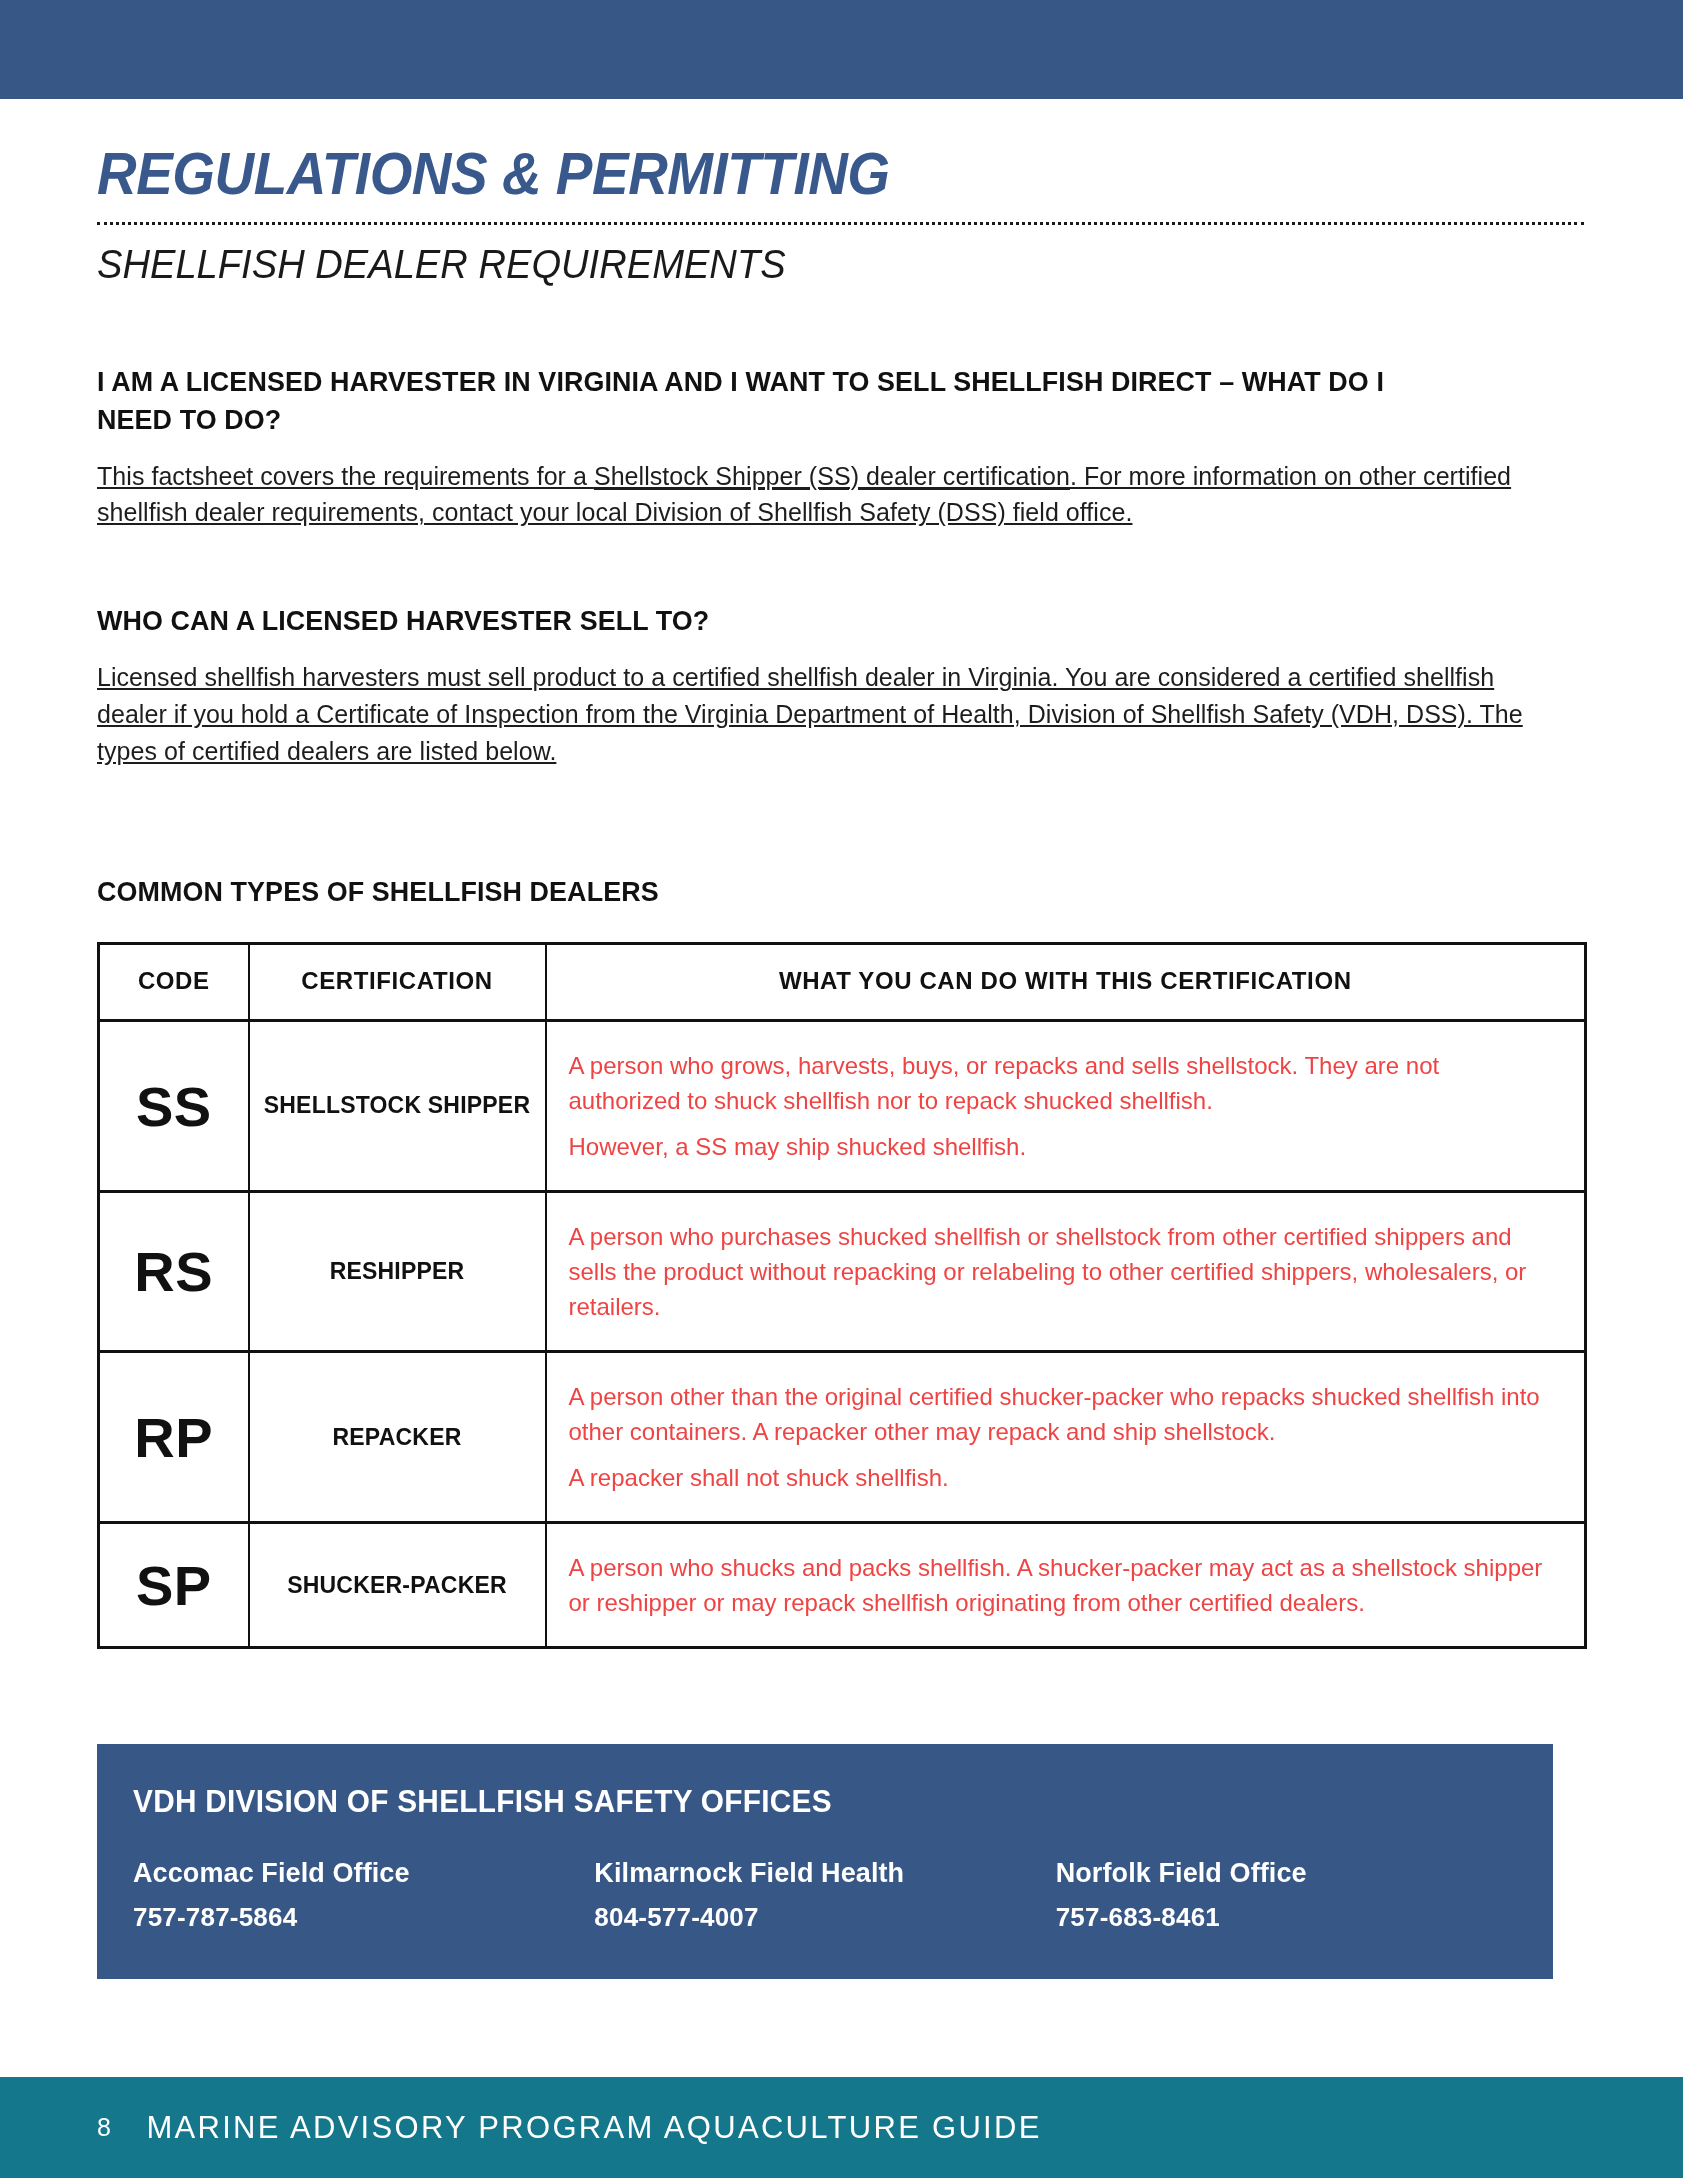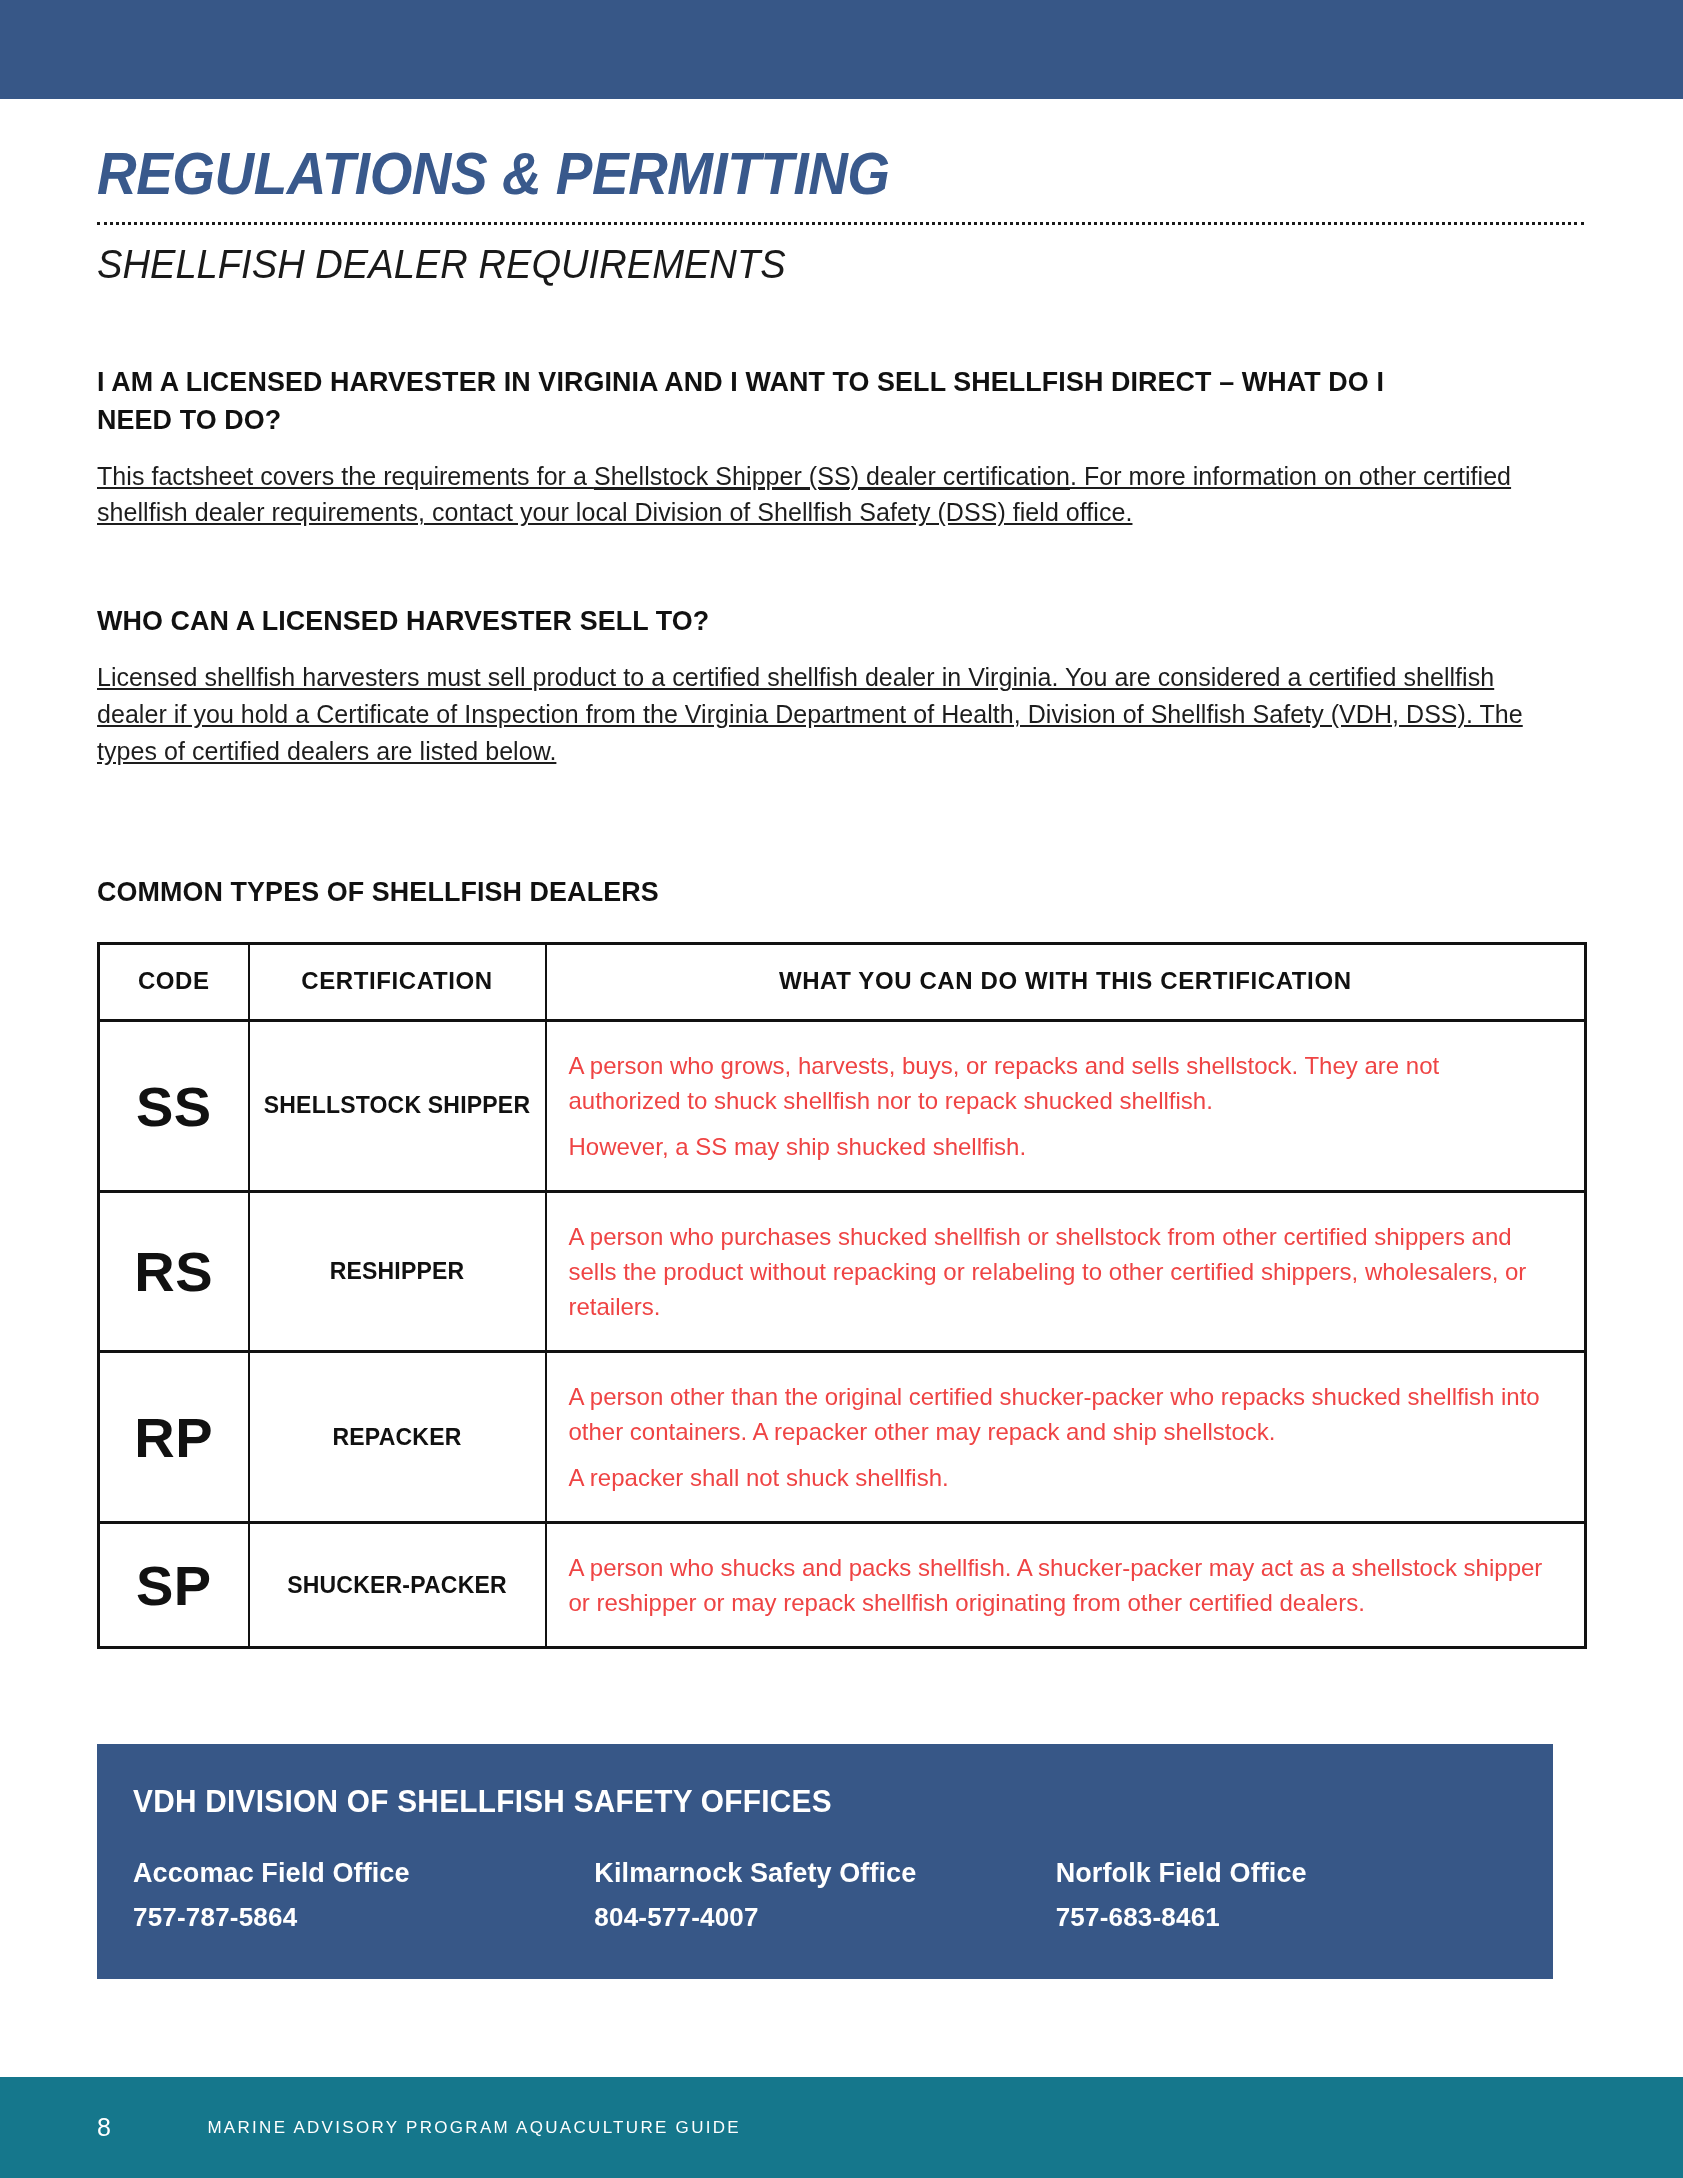--- a/index.html
+++ b/index.html
@@ -227,23 +227,23 @@
 
   .footer-page-num {
     margin-left: 97px;
     font-family: "Liberation Sans", sans-serif;
     font-size: 25px;
     color: #ffffff;
     letter-spacing: 0.5px;
   }
 
   .footer-guide-title {
-    margin-left: 96px;
-    font-family: "Liberation Sans", sans-serif;
-    font-size: 17px;
+    margin-left: 35px;
+    font-family: "Liberation Sans", sans-serif;
+    font-size: 31px;
     color: #ffffff;
     letter-spacing: 2.3px;
   }
 </style>
 </head>
 <body>
 
 <div class="page">
 
   <div class="top-band"></div>
@@ -310,21 +310,21 @@
     </table>
 
     <div class="offices-box">
       <div class="offices-title">VDH DIVISION OF SHELLFISH SAFETY OFFICES</div>
       <div class="offices-row">
         <div class="office-col">
           <div class="office-name">Accomac Field Office</div>
           <div class="office-phone">757-787-5864</div>
         </div>
         <div class="office-col">
-          <div class="office-name">Kilmarnock Safety Office</div>
+          <div class="office-name">Kilmarnock Field Health</div>
           <div class="office-phone">804-577-4007</div>
         </div>
         <div class="office-col">
           <div class="office-name">Norfolk Field Office</div>
           <div class="office-phone">757-683-8461</div>
         </div>
       </div>
     </div>
 
   </div>

